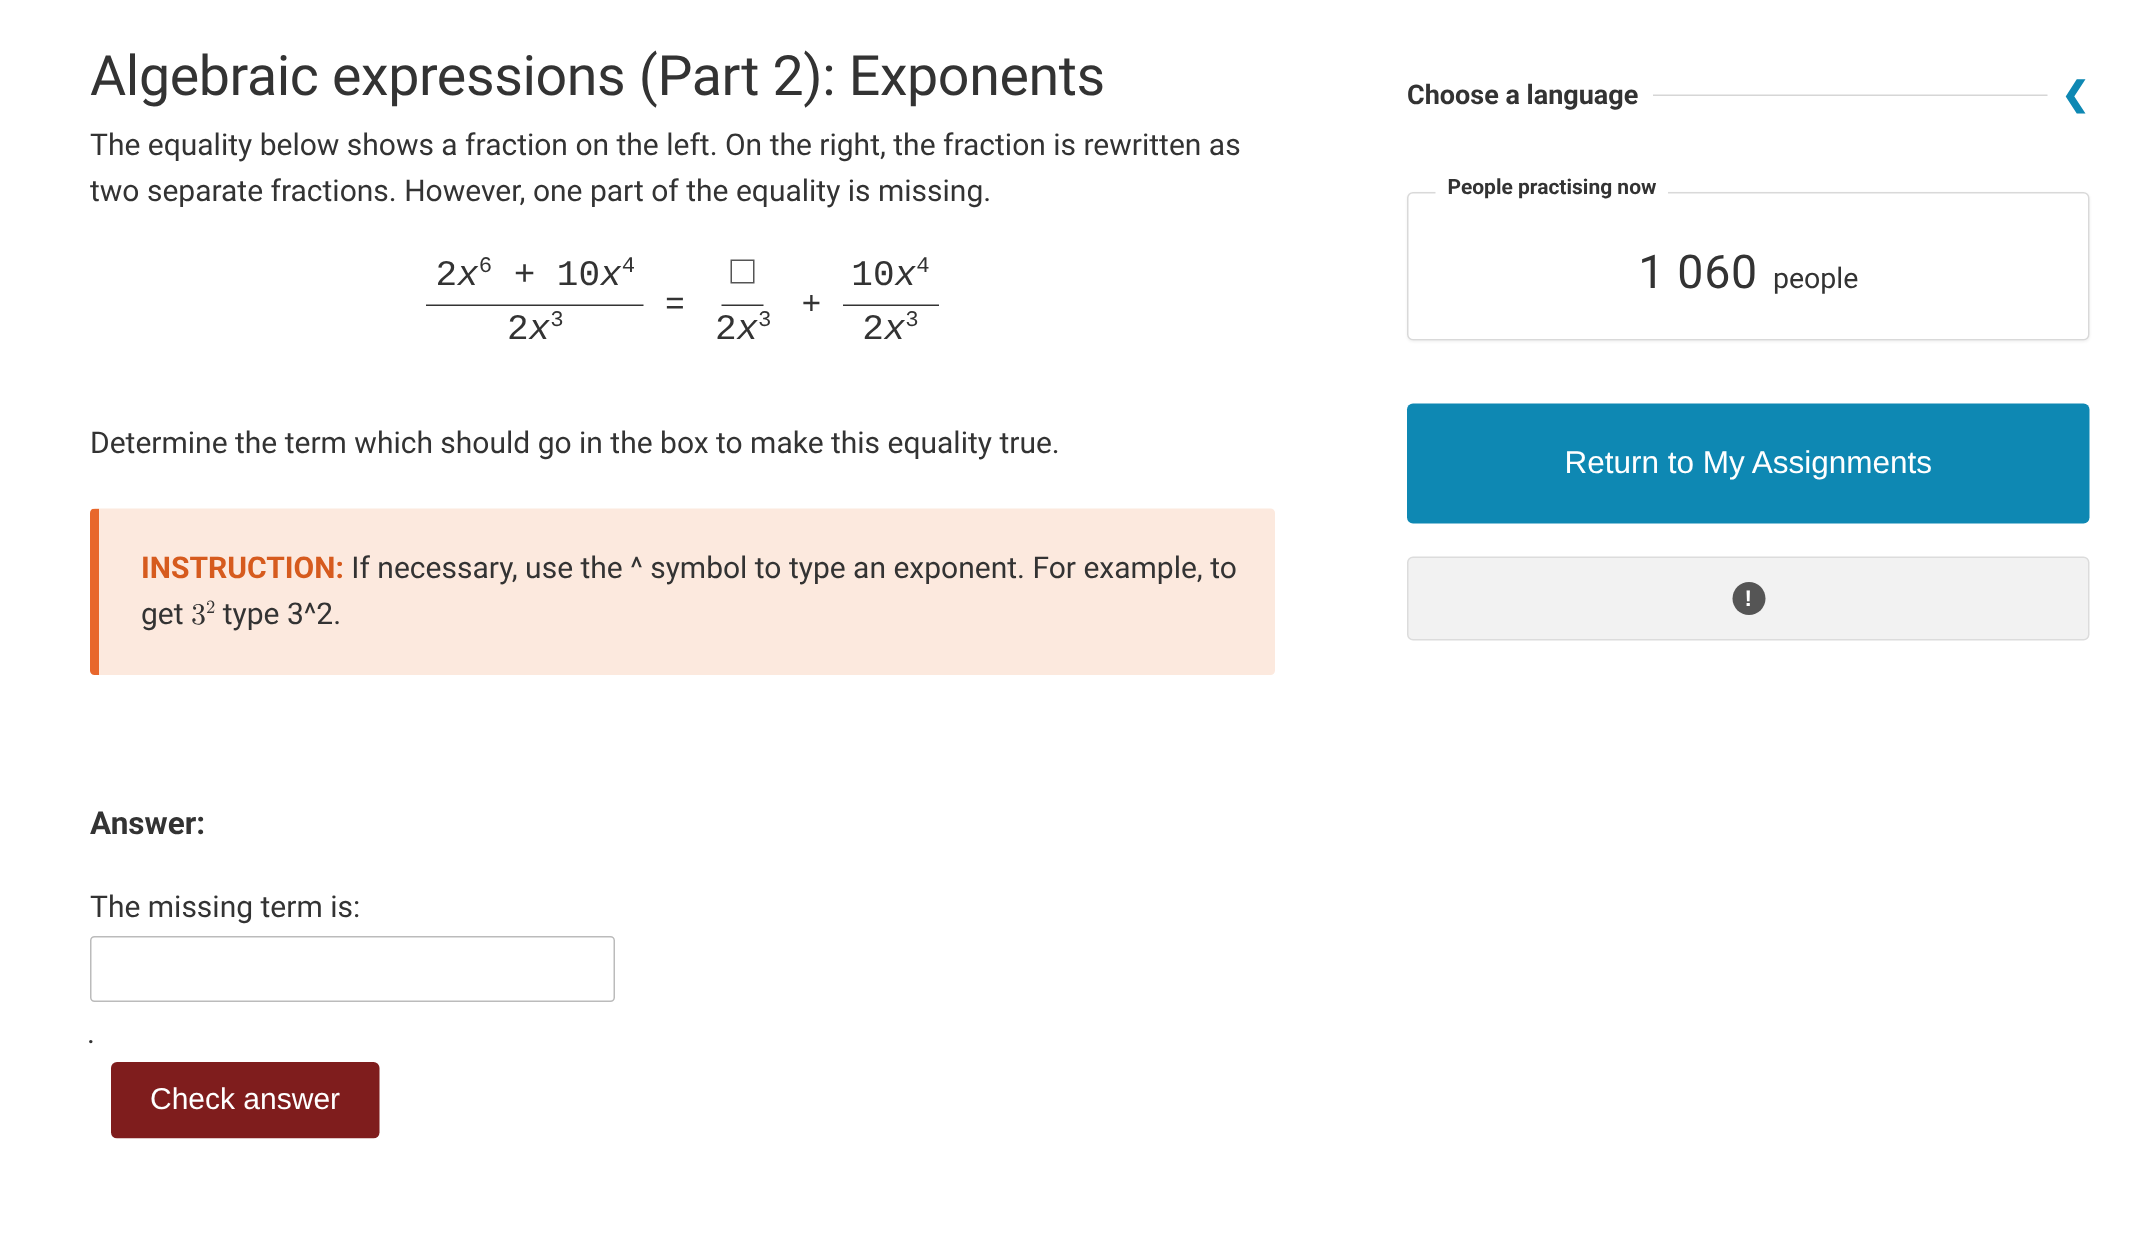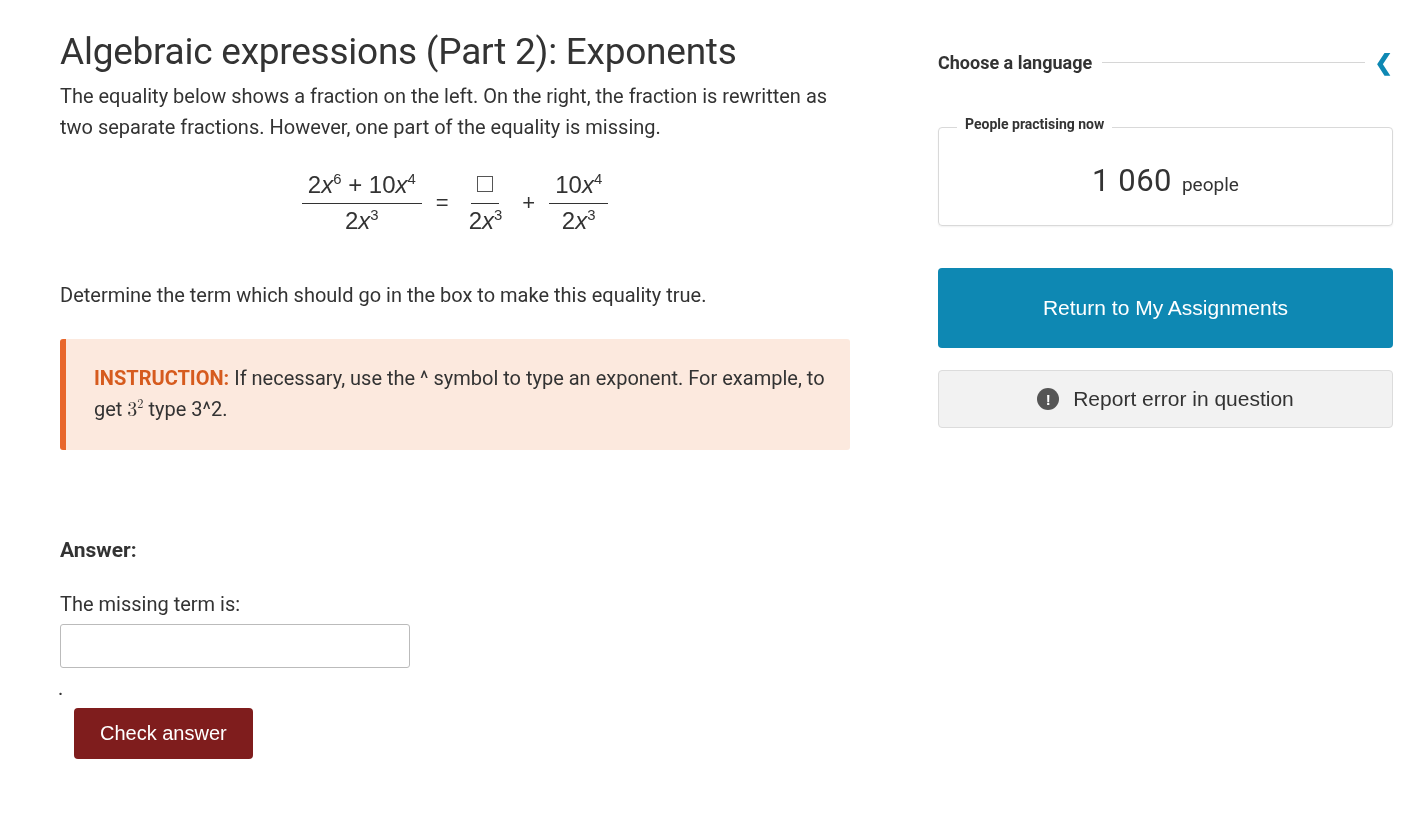--- a/index.html
+++ b/index.html
@@ -46,21 +46,21 @@
     font-size: 20px;
     line-height: 1.55;
     color: #333;
     margin: 0 0 28px 0;
   }
 
   
   .equation-row {
     text-align: center;
     margin: 26px auto 44px;
-    font-family: Liberation Sans, sans-serif;
+    font-family: Liberation Mono, monospace;
     font-size: 24px;
     color: #333;
     display: flex;
     justify-content: center;
     align-items: center;
     gap: 10px;
   }
   .frac {
     display: inline-flex;
     flex-direction: column;
@@ -298,17 +298,16 @@
       <div>
         <span class="people-count">1 060</span>
         <span class="people-unit">people</span>
       </div>
     </div>
 
     <button class="return-btn">Return to My Assignments</button>
 
     <button class="report-btn">
       <span class="alert-icon">!</span>
-      <span>Report error in question</span>
     </button>
 
   </div>
 </div>
 
 </body></html>

